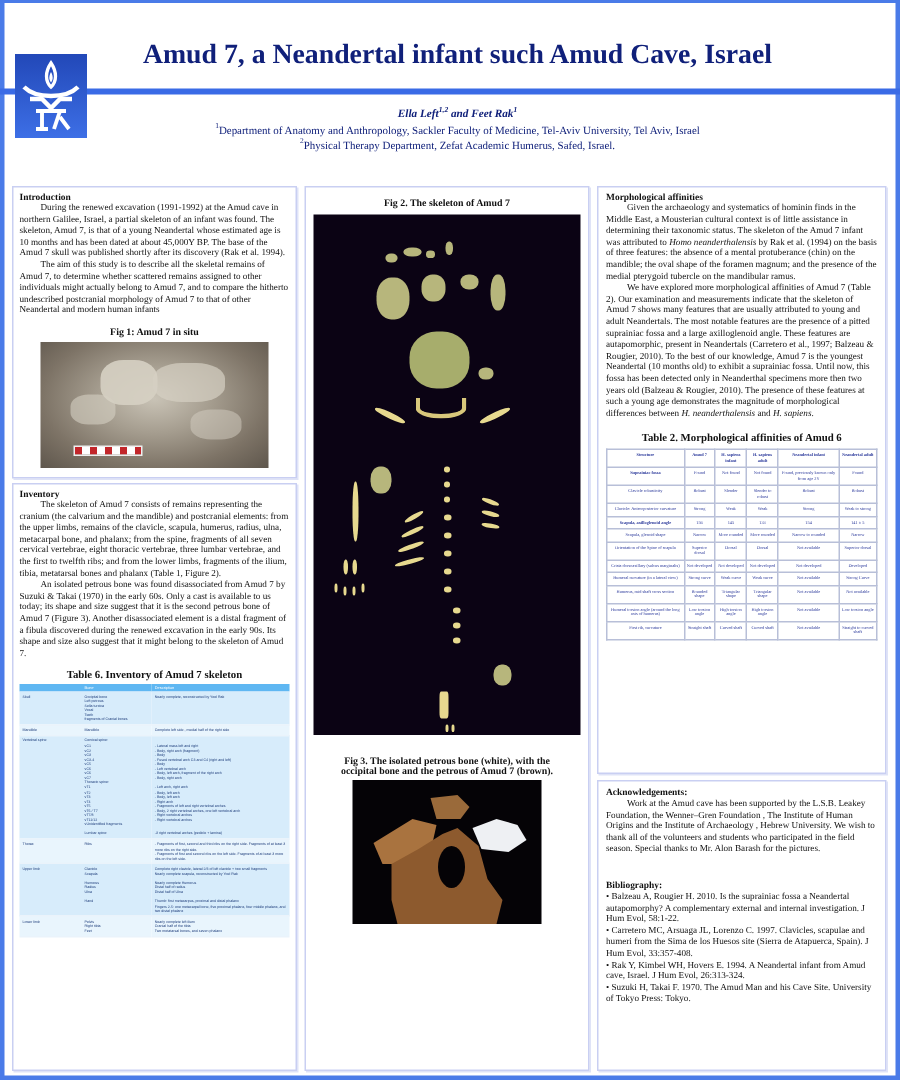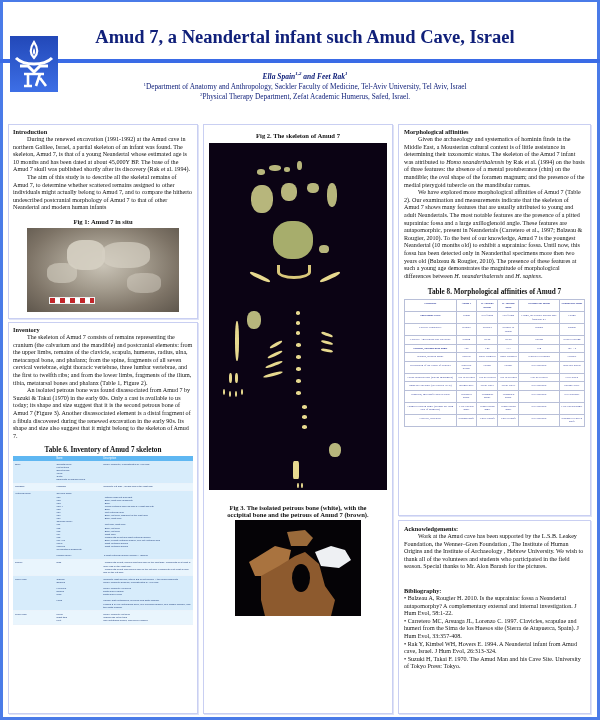--- a/index.html
+++ b/index.html
@@ -83,21 +83,21 @@
     <path d="M24 6 C20 12 20 18 24 22 C28 18 28 12 24 6 Z" fill="none" stroke="#fff" stroke-width="2.2"></path>
     <path d="M24 12 C22.5 15 22.5 17 24 19 C25.5 17 25.5 15 24 12 Z" fill="#fff"></path>
     <path d="M6 22 C10 26 16 28 24 28 C32 28 38 26 42 22" fill="none" stroke="#fff" stroke-width="3"></path>
     <path d="M10 30 L18 30 L24 36 L30 30 L38 30" fill="none" stroke="#fff" stroke-width="3"></path>
     <path d="M14 38 L34 38 M18 38 L18 50 M14 50 L22 50 M30 38 L26 50 M30 42 L36 50" fill="none" stroke="#fff" stroke-width="2.6"></path>
   </svg>
 </div>
 
 <div class="title">Amud 7, a Neandertal infant such Amud Cave, Israel</div>
 <div class="authors">
-  <span>Ella Spain</span><sup>1,2</sup><span> and Feet Rak</span><sup>1</sup>
+  <span>Ella Left</span><sup>1,2</sup><span> and Feet Rak</span><sup>1</sup>
 </div>
 <div class="affil" style="top:82px"><sup>1</sup><span>Department of Anatomy and Anthropology, Sackler Faculty of Medicine, Tel-Aviv University, Tel Aviv, Israel</span></div>
 <div class="affil" style="top:92px"><sup>2</sup><span>Physical Therapy Department, Zefat Academic Humerus, Safed, Israel.</span></div>
 
 <div class="panel" id="intro">
   <h3>Introduction</h3>
   <p>During the renewed excavation (1991-1992) at the Amud cave in northern Galilee, Israel, a partial skeleton of an infant was found. The skeleton, Amud 7, is that of a young Neandertal whose estimated age is 10 months and has been dated at about 45,000Y BP. The base of the Amud 7 skull was published shortly after its discovery (Rak et al. 1994).</p>
   <p>The aim of this study is to describe all the skeletal remains of Amud 7, to determine whether scattered remains assigned to other individuals might actually belong to Amud 7, and to compare the hitherto undescribed postcranial morphology of Amud 7 to that of other Neandertal and modern human infants</p>
   <div class="fig-caption" style="margin-top:6px">Fig 1: Amud 7 in situ</div>
   <div class="photo-insitu">
@@ -310,21 +310,21 @@
       <ellipse cx="66" cy="58" rx="9" ry="14" fill="#050306"></ellipse>
       <path d="M80 32 L96 26 L110 30 L116 40 L104 48 L86 46 Z" fill="#eef0f3"></path>
     </svg>
   </div>
 </div>
 
 <div class="panel" id="morph">
   <h3>Morphological affinities</h3>
   <p><span>Given the archaeology and systematics of hominin finds in the Middle East, a Mousterian cultural context is of little assistance in determining their taxonomic status. The skeleton of the Amud 7 infant was attributed to </span><em>Homo neanderthalensis</em><span> by Rak et al. (1994) on the basis of three features: the absence of a mental protuberance (chin) on the mandible; the oval shape of the foramen magnum; and the presence of the medial pterygoid tubercle on the mandibular ramus.</span></p>
   <p><span>We have explored more morphological affinities of Amud 7 (Table 2). Our examination and measurements indicate that the skeleton of Amud 7 shows many features that are usually attributed to young and adult Neandertals. The most notable features are the presence of a pitted suprainiac fossa and a large axilloglenoid angle. These features are autapomorphic, present in Neandertals (Carretero et al., 1997; Balzeau &amp; Rougier, 2010). To the best of our knowledge, Amud 7 is the youngest Neandertal (10 months old) to exhibit a suprainiac fossa. Until now, this fossa has been detected only in Neanderthal specimens more then two years old (Balzeau &amp; Rougier, 2010). The presence of these features at such a young age demonstrates the magnitude of morphological differences between </span><em>H. neanderthalensis</em><span> and </span><em>H. sapiens</em><span>.</span></p>
-  <div class="tbl-caption" style="margin-top:8px">Table 8. Morphological affinities of Amud 7</div>
+  <div class="tbl-caption" style="margin-top:8px">Table 2. Morphological affinities of Amud 6</div>
   <table class="t2">
     <thead>
       <tr>
         <th>Structure</th>
         <th>Amud 7</th>
         <th>H. sapiens infant</th>
         <th>H. sapiens adult</th>
         <th>Neandertal infant</th>
         <th>Neandertal adult</th>
       </tr>

